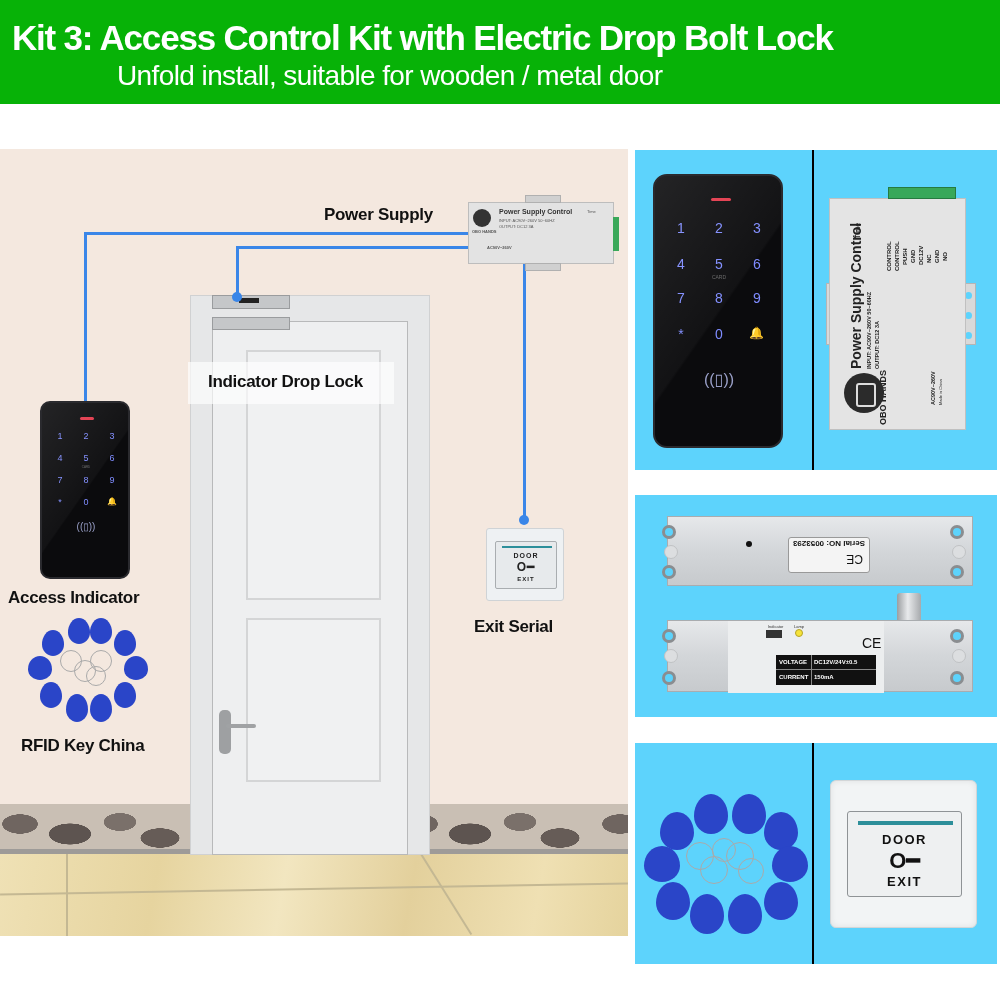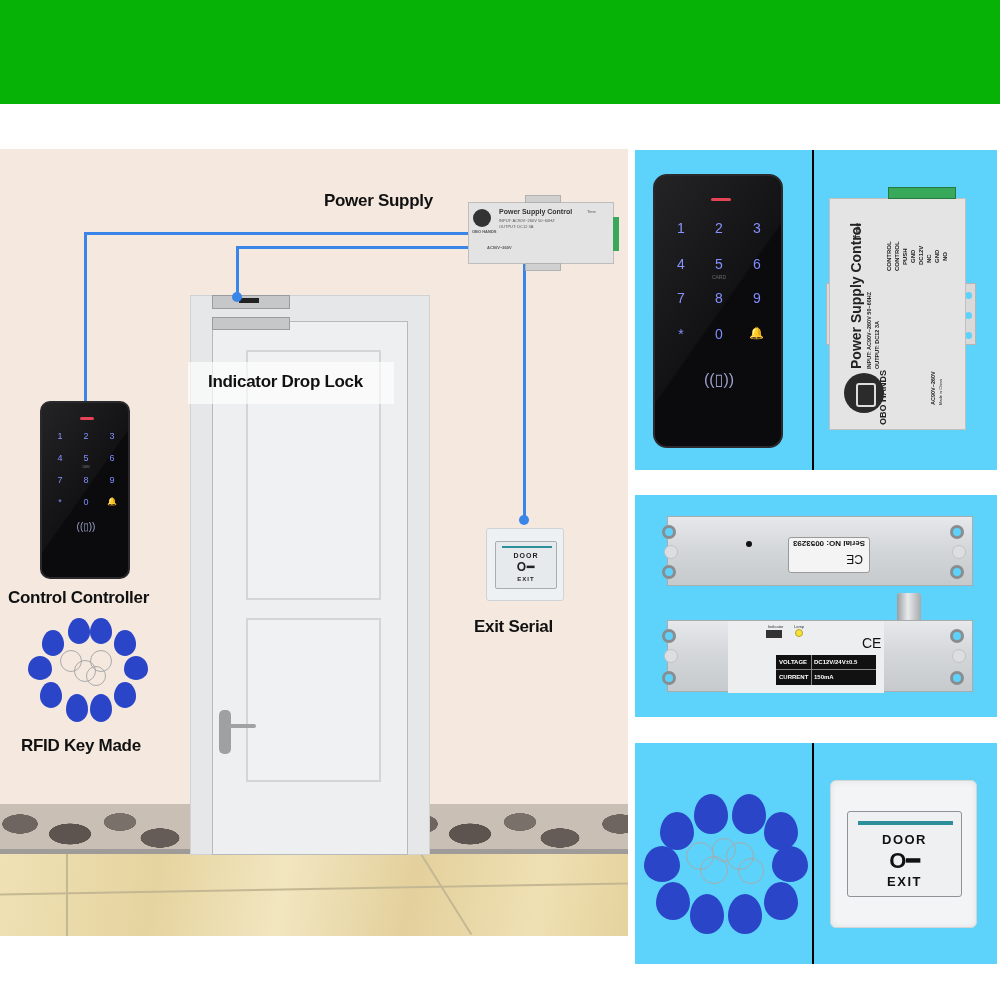--- a/index.html
+++ b/index.html
@@ -92,20 +92,22 @@
   .exit-big { position: absolute; left: 830px; top: 780px; width: 147px; height: 148px; background: #f2f4f5; border: 1px solid #d3d6d8; border-radius: 6px; box-shadow: inset 0 0 6px rgba(0,0,0,0.08); }
   .exit-big .inner { position: absolute; left: 16px; top: 30px; width: 115px; height: 86px; background: #eef0f1; border: 1px solid #8f9396; border-radius: 3px; }
   .exit-big .bar { position: absolute; left: 10px; top: 9px; width: 95px; height: 4px; background: #2d8f9a; }
   .exit-big .txt { position: absolute; left: 0; width: 100%; text-align: center; font-weight: bold; color: #111; letter-spacing: 1.5px; font-size: 13px; }
   .exit-big .key { position: absolute; left: 0; width: 100%; text-align: center; font-size: 22px; font-weight: bold; color: #111; }
 </style>
 </head>
 <body>
 
 <div class="header">
+  <div class="title">Kit 3: Access Control Kit with Electric Drop Bolt Lock</div>
+  <div class="subtitle">Unfold install, suitable for wooden / metal door</div>
 </div>
 
 <div class="scene">
   <div class="stone"></div>
   <div class="stone-bottom"></div>
   <div class="floor">
     <div class="floor-line" style="left:66px;top:0;width:2px;height:82px;"></div>
     <div class="floor-line" style="left:0;top:34px;width:628px;height:2px;transform:rotate(-1deg);"></div>
     <div class="floor-line" style="left:420px;top:0;width:2px;height:95px;transform:rotate(-32deg);transform-origin:top;"></div>
   </div>
@@ -128,21 +130,21 @@
 
   <div class="wire" style="left:84px;top:83px;width:386px;height:3px;"></div>
   <div class="wire" style="left:84px;top:83px;width:3px;height:250px;"></div>
   <div class="wire-dot" style="left:80px;top:329px;"></div>
   <div class="wire" style="left:236px;top:97px;width:234px;height:3px;"></div>
   <div class="wire" style="left:236px;top:97px;width:3px;height:50px;"></div>
   <div class="wire-dot" style="left:232px;top:143px;"></div>
   <div class="wire" style="left:523px;top:115px;width:3px;height:255px;"></div>
   <div class="wire-dot" style="left:519px;top:366px;"></div>
 
-  <div class="scene-label" style="left:324px;top:42px;">Power Supply</div>
+  <div class="scene-label" style="left:324px;top:56px;">Power Supply</div>
   <div class="psu-small">
     <div class="tab" style="left:56px;top:-8px;"></div>
     <div class="tab" style="left:56px;bottom:-8px;"></div>
     <div class="logo"></div>
     <div class="ttl">Power Supply Control</div>
     <div class="sm" style="left:30px;top:15px;">INPUT: AC90V~260V 50~60HZ</div>
     <div class="sm" style="left:30px;top:21px;">OUTPUT: DC12 3A</div>
     <div class="sm" style="left:3px;top:26px;font-weight:bold;">OBO HANDS</div>
     <div class="sm" style="left:18px;top:42px;font-weight:bold;">AC90V~260V</div>
     <div class="sm" style="left:118px;top:6px;">Time</div>
@@ -159,39 +161,39 @@
     <div class="key" style="left:62px;top:50px;width:16px;font-size:9px;">6</div>
     <div class="card-txt" style="left:36px;top:62px;width:16px;font-size:3px;">CARD</div>
     <div class="key" style="left:10px;top:72px;width:16px;font-size:9px;">7</div>
     <div class="key" style="left:36px;top:72px;width:16px;font-size:9px;">8</div>
     <div class="key" style="left:62px;top:72px;width:16px;font-size:9px;">9</div>
     <div class="key" style="left:10px;top:94px;width:16px;font-size:9px;">*</div>
     <div class="key" style="left:36px;top:94px;width:16px;font-size:9px;">0</div>
     <div class="key" style="left:62px;top:94px;width:16px;font-size:8px;">🔔</div>
     <div class="rfid" style="left:26px;top:118px;width:36px;font-size:10px;">((▯))</div>
   </div>
-  <div class="scene-label" style="left:8px;top:439px;">Control Controller</div>
+  <div class="scene-label" style="left:8px;top:439px;">Access Indicator</div>
 
   <div class="fobs" style="left:26px;top:467px;width:122px;height:110px;">
     <div class="fob" style="left:42px;top:2px;width:22px;height:26px;"></div>
     <div class="fob" style="left:64px;top:2px;width:22px;height:26px;"></div>
     <div class="fob" style="left:16px;top:14px;width:22px;height:26px;"></div>
     <div class="fob" style="left:88px;top:14px;width:22px;height:26px;"></div>
     <div class="fob" style="left:2px;top:40px;width:24px;height:24px;"></div>
     <div class="fob" style="left:98px;top:40px;width:24px;height:24px;"></div>
     <div class="fob" style="left:14px;top:66px;width:22px;height:26px;"></div>
     <div class="fob" style="left:88px;top:66px;width:22px;height:26px;"></div>
     <div class="fob" style="left:40px;top:78px;width:22px;height:28px;"></div>
     <div class="fob" style="left:64px;top:78px;width:22px;height:28px;"></div>
     <div class="ring" style="left:34px;top:34px;width:22px;height:22px;"></div>
     <div class="ring" style="left:48px;top:44px;width:22px;height:22px;"></div>
     <div class="ring" style="left:64px;top:34px;width:22px;height:22px;"></div>
     <div class="ring" style="left:60px;top:50px;width:20px;height:20px;"></div>
   </div>
-  <div class="scene-label" style="left:21px;top:587px;">RFID Key Made</div>
+  <div class="scene-label" style="left:21px;top:587px;">RFID Key China</div>
 
   <div class="exit-btn" style="left:486px;top:379px;width:78px;height:73px;">
     <div class="inner" style="left:8px;top:12px;width:62px;height:48px;">
       <div class="bar" style="left:6px;top:4px;width:50px;height:2px;"></div>
       <div class="txt" style="top:10px;font-size:7px;">DOOR</div>
       <div class="txt" style="top:18px;font-size:12px;">O━</div>
       <div class="txt" style="top:34px;font-size:6px;">EXIT</div>
     </div>
   </div>
   <div class="scene-label" style="left:474px;top:468px;">Exit Serial</div>

